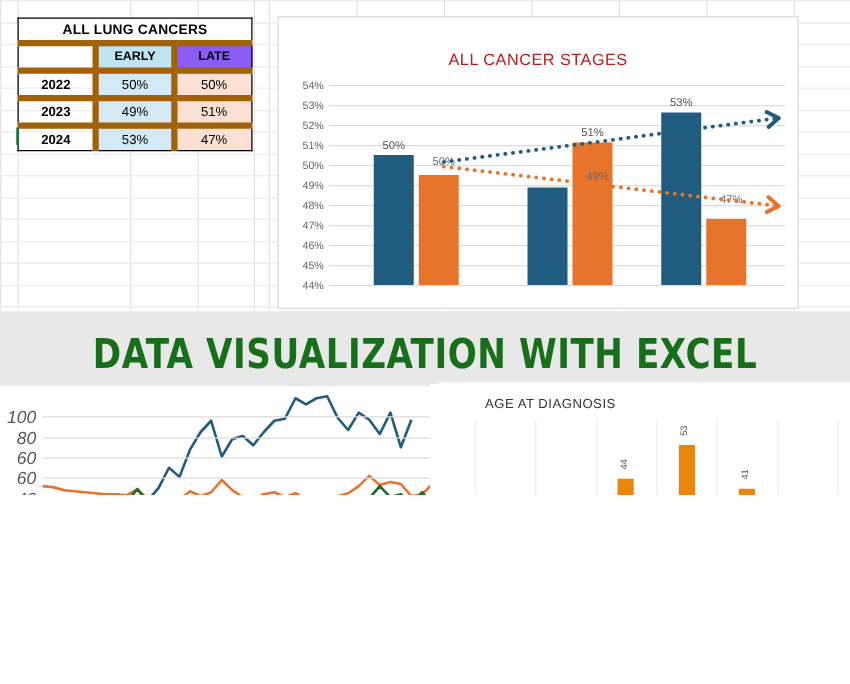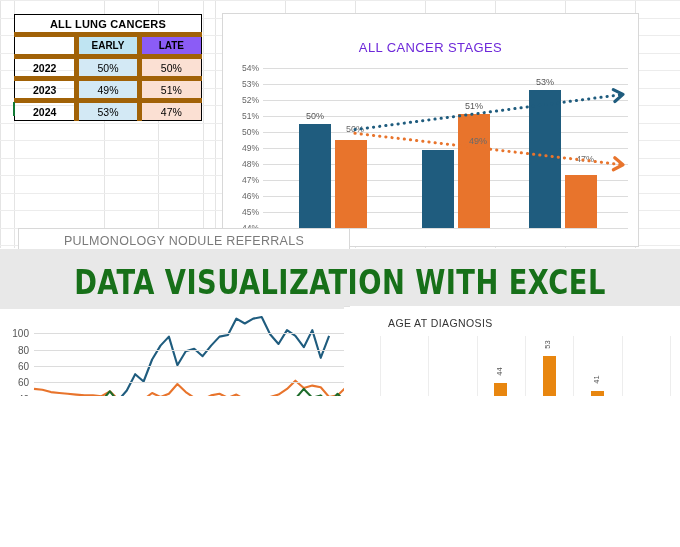--- a/index.html
+++ b/index.html
@@ -43,21 +43,21 @@
   table.lung td.endr{border-right:1.6px solid #000;}
   .greenmark{position:absolute;left:13px;top:102px;width:2px;height:14px;background:#127a36;}
 
   
   .chart-stages{
     position:absolute;left:222px;top:13px;width:415px;height:232px;
     background:#fff;border:1px solid #d8d8d8;
   }
   .cs-title{
     position:absolute;left:0;right:0;top:26px;text-align:center;
-    font-size:13px;color:#6d28d9;letter-spacing:.4px;
+    font-size:13px;color:#b91c1c;letter-spacing:.4px;
   }
   .cs-plot{position:absolute;left:40px;top:46px;width:365px;height:168px;}
   .cs-plot .hline{position:absolute;left:0;right:0;height:1px;background:#dcdcdc;}
   .cs-ylab{
     position:absolute;right:calc(100% + 4px);
     font-size:8.5px;color:#666;transform:translateY(-50%);white-space:nowrap;
   }
   .bar{position:absolute;bottom:0;}
   .bar.blue{background:#1f5c7e;}
   .bar.orange{background:#e8742c;}
@@ -94,22 +94,23 @@
   }
 
   
   .chart-line{
     position:absolute;left:0;top:309px;width:350px;height:152px;
     background:#fff;overflow:hidden;
   }
   .cl-plot{position:absolute;left:34px;top:8px;width:312px;height:98px;}
   .cl-plot .hline{position:absolute;left:0;right:0;height:1px;background:#dcdcdc;}
   .cl-ylab{
-    position:absolute;right:calc(100% + 5px);font-size:10px;color:#555;
+    position:absolute;right:calc(100% + 5px);font-size:14px;color:#555;
     transform:translateY(-50%);
+    font-style:italic;
   }
   .cl-svg{position:absolute;left:0;top:0;width:312px;height:98px;overflow:visible;}
   .cl-xlab{
     position:absolute;top:112px;font-size:7.5px;color:#666;
     transform-origin:left top;transform:rotate(-90deg) translate(-100%,-50%);
     white-space:nowrap;
   }
 
   
   .chart-age{
@@ -259,23 +260,20 @@
     <svg class="cs-svg" id="cs-svg">
         <line x1="132" y1="115.60000000000001" x2="400" y2="80.39999999999998" stroke="#1f5c7e" stroke-width="3" stroke-linecap="round" stroke-dasharray="0.2 6"></line>
         <path d="M 400 80.39999999999998 L 391.85798856072773 87.52093039726971
                         M 400 80.39999999999998 L 390.29529061818477 75.62311651654473" stroke="#1f5c7e" stroke-width="3.2" fill="none" stroke-linecap="round"></path>
         <line x1="132" y1="119.27999999999997" x2="400" y2="150.79999999999995" stroke="#e8742c" stroke-width="3" stroke-linecap="round" stroke-dasharray="0.2 6"></line>
         <path d="M 400 150.79999999999995 L 390.3607670677 155.7076662964044
                         M 400 150.79999999999995 L 391.76244921397284 143.78981048418632" stroke="#e8742c" stroke-width="3.2" fill="none" stroke-linecap="round"></path>
       </svg>
   </div>
 
-  <div class="pulm-box">
-    <div class="pulm-title">PULMONOLOGY NODULE REFERRALS</div>
-  </div>
 
   <div class="banner">
     <div class="banner-title">DATA VISUALIZATION WITH EXCEL</div>
   </div>
 
   <div class="chart-line">
     <div class="cl-plot" id="cl-plot">
       <svg class="cl-svg" id="cl-svg">
           <path d=" M 67.5 93.9 L 75.9 84.1 L 84.3 83.3 L 92.8 73.5 L 101.2 57.2 L 109.6 64.5 L 118.1 42.5 L 126.5 28.6 L 134.9 19.6 L 143.4 48.2 L 151.8 34.3 L 160.2 31.8 L 168.6 39.2 L 177.1 28.6 L 185.5 19.6 L 193.9 18.0 L 202.4 1.6 L 210.8 6.5 L 219.2 1.6 L 227.7 0.0 L 236.1 17.2 L 244.5 27.0 L 253.0 13.1 L 261.4 18.8 L 269.8 30.2 L 278.3 13.1 L 286.7 40.8 L 295.1 18.8" fill="none" stroke="#1f5c7e" stroke-width="2.1" stroke-linejoin="round"></path>
           <path d=" M 0.0 71.9 L 8.4 72.7 L 16.9 75.1 L 25.3 76.0 L 33.7 76.8 L 42.2 77.6 L 50.6 78.4 L 59.0 78.4 L 67.5 79.2 L 75.9 74.3 L 84.3 82.5 L 92.8 83.3 L 101.2 84.1 L 109.6 82.5 L 118.1 76.0 L 126.5 80.0 L 134.9 76.8 L 143.4 67.0 L 151.8 75.1 L 160.2 80.8 L 168.6 82.5 L 177.1 78.4 L 185.5 76.8 L 193.9 80.8 L 202.4 77.6 L 210.8 82.5 L 219.2 83.3 L 227.7 81.7 L 236.1 80.0 L 244.5 77.6 L 253.0 71.9 L 261.4 63.7 L 269.8 71.0 L 278.3 68.6 L 286.7 70.2 L 295.1 80.0 L 303.6 78.4 L 312.0 70.2" fill="none" stroke="#e8742c" stroke-width="2.1" stroke-linejoin="round"></path>

